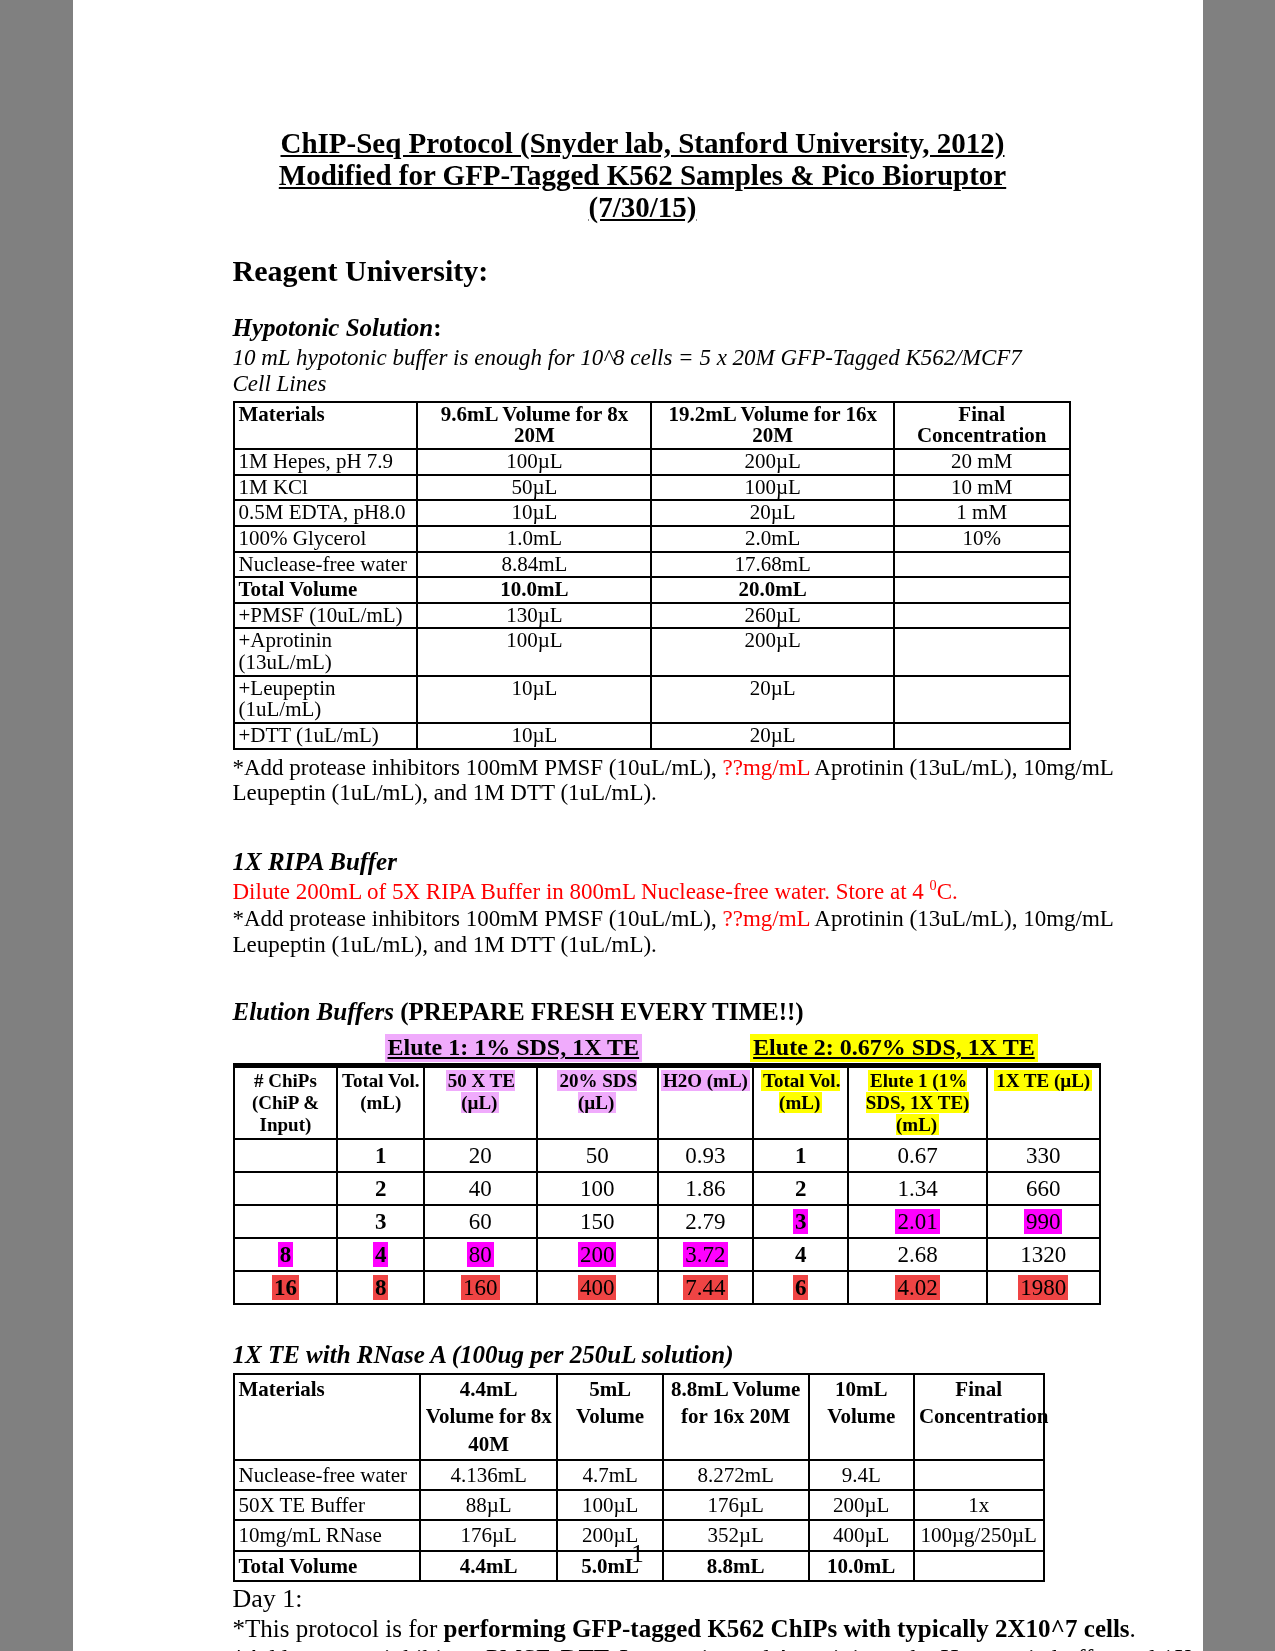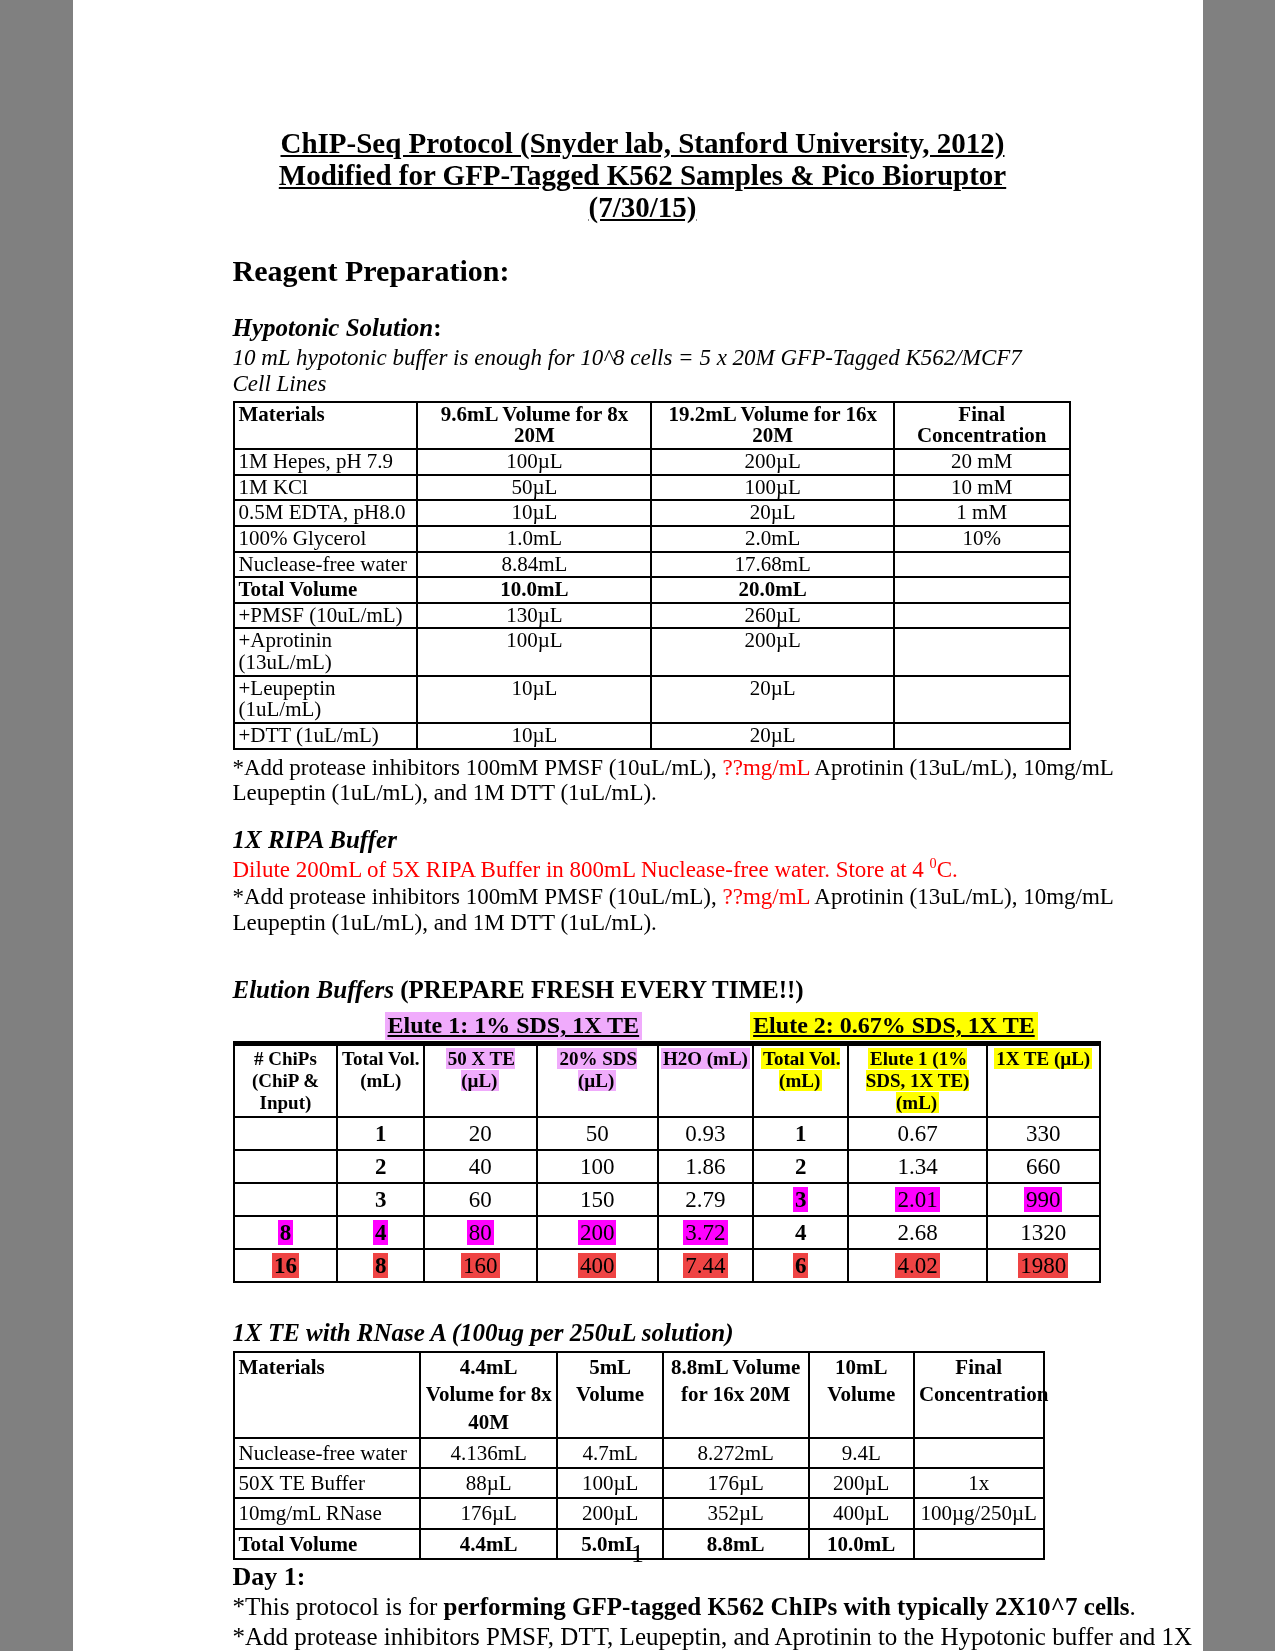--- a/index.html
+++ b/index.html
@@ -42,33 +42,33 @@
 
   .tbl-elute { width:868px; font-size:23px; }
   .tbl-elute th { font-size:19px; line-height:1.15; padding:2px 2px; }
   .tbl-elute td { padding:2px 4px; line-height:1.18; }
   .tbl-elute td .hl, .tbl-elute th .hl { padding:0 2px; }
 
   .tbl-rnase { width:812px; font-size:21px; line-height:1.25; margin-top:3px; }
   .tbl-rnase th { line-height:1.3; }
 
   .h-protocol { font-size:32px; font-weight:bold; margin-top:28px; }
-  .h-day { font-size:26px; font-weight:bold; margin-top:2px; }
+  .h-day { font-size:26px; font-weight:normal; margin-top:2px; }
   .para { font-size:25px; line-height:1.2; width:960px; }
   .page-number { position:absolute; left:0; right:0; top:1540px; text-align:center; font-size:25px; }
 </style>
 </head>
 <body>
 
 <div class="page">
 
   <div class="center title-line"><span class="u">ChIP-Seq Protocol (Snyder lab, Stanford University, 2012)</span></div>
   <div class="center title-line"><span class="u">Modified for GFP-Tagged K562 Samples &amp; Pico Bioruptor (7/30/15)</span></div>
 
-  <div class="h1">Reagent Preparation:</div>
+  <div class="h1">Reagent University:</div>
 
   <div class="h2"><span>Hypotonic Solution</span><span style="font-style:normal">:</span></div>
   <div class="note-italic">10 mL hypotonic buffer is enough for 10^8 cells = 5 x 20M GFP-Tagged K562/MCF7 Cell Lines</div>
 
   <table class="tbl-hypo">
       <colgroup>
         <col style="width: 22%;">
         <col style="width: 28%;">
         <col style="width: 29%;">
         <col style="width: 21%;">
@@ -140,21 +140,21 @@
           <td class="tl">+DTT (1uL/mL)</td>
           <td>10µL</td>
           <td>20µL</td>
           <td>&nbsp;</td>
         </tr>
       </tbody>
     </table>
 
   <div class="footnote"><span>*Add protease inhibitors 100mM PMSF (10uL/mL), </span><span class="red">??mg/mL</span><span> Aprotinin (13uL/mL), 10mg/mL Leupeptin (1uL/mL), and 1M DTT (1uL/mL).</span></div>
 
-  <div class="h2" style="margin-top:20px">1X RIPA Buffer</div>
+  <div class="h2" style="margin-top:42px">1X RIPA Buffer</div>
   <div class="ripa-red red"><span>Dilute 200mL of 5X RIPA Buffer in 800mL Nuclease-free water.  Store at 4 </span><sup>0</sup><span>C.</span></div>
   <div class="footnote" style="margin-top:1px"><span>*Add protease inhibitors 100mM PMSF (10uL/mL), </span><span class="red">??mg/mL</span><span> Aprotinin (13uL/mL), 10mg/mL Leupeptin (1uL/mL), and 1M DTT (1uL/mL).</span></div>
 
   <div class="h2" style="margin-top:40px"><span>Elution Buffers</span><span style="font-style:normal">  (PREPARE FRESH EVERY TIME!!)</span></div>
 
   <div class="elute-labels">
     <span class="elute-label hl-green lbl-green">Elute 1: 1% SDS, 1X TE</span>
     <span class="elute-label hl-yellow lbl-yellow">Elute 2:  0.67% SDS, 1X TE</span>
   </div>
 

